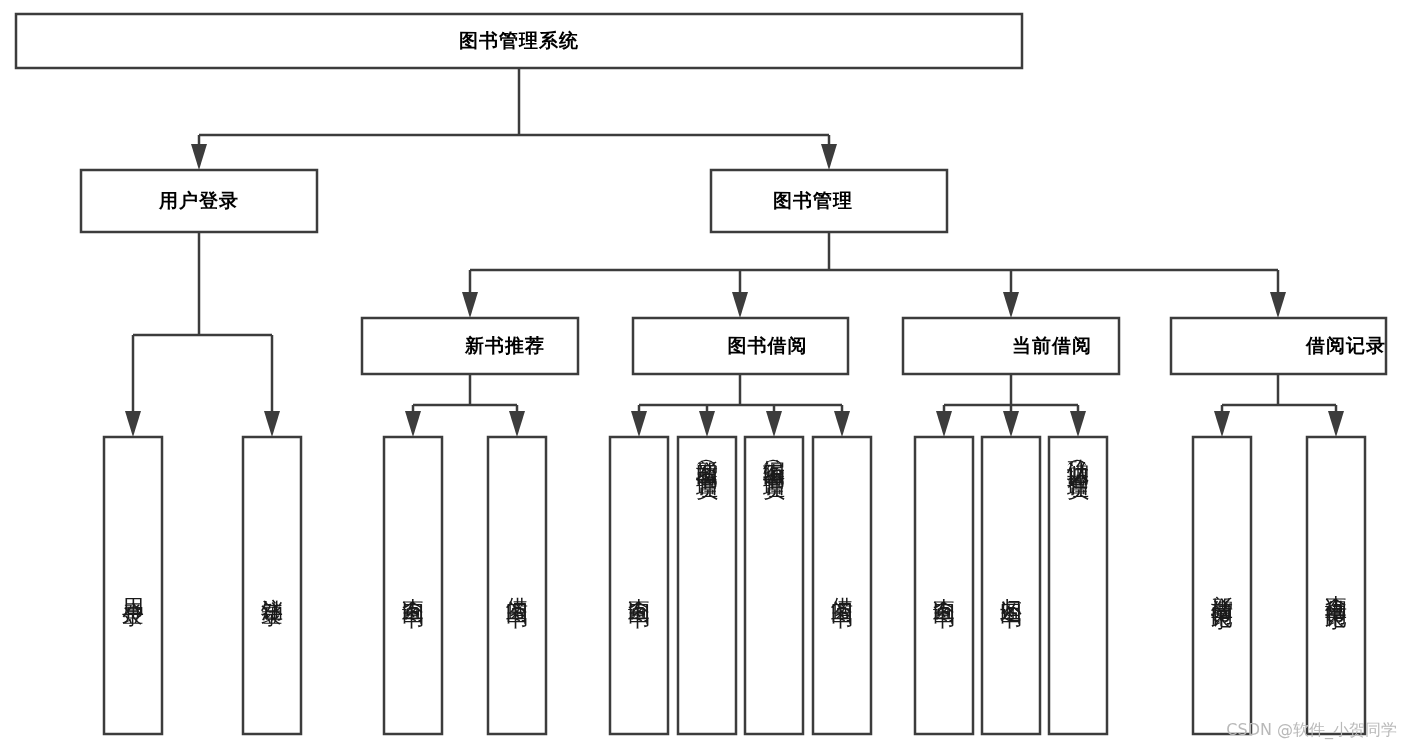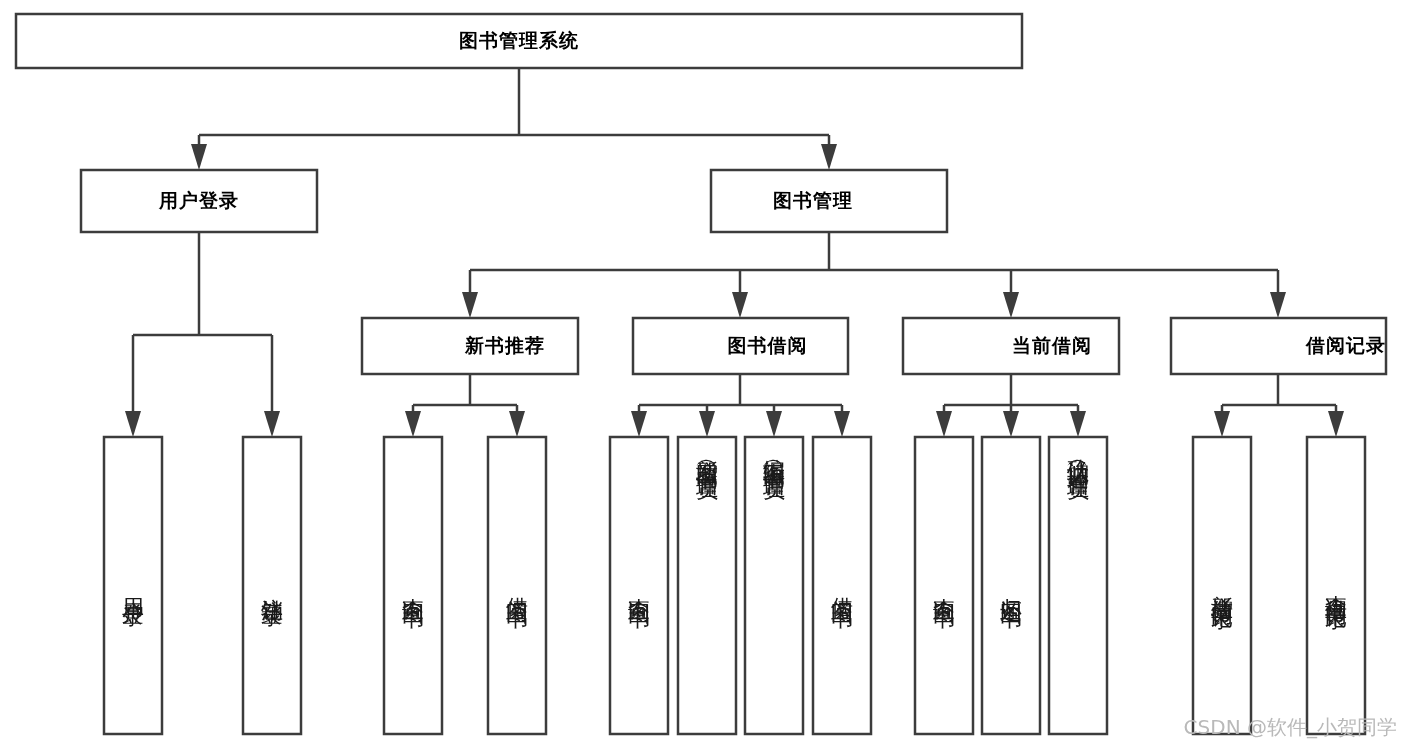--- a/index.html
+++ b/index.html
@@ -69,21 +69,21 @@
     color: #000000;
     letter-spacing: 1px;
     white-space: nowrap;
     font-weight: bold;
   }
   #watermark {
     position: absolute;
     right: 8px;
     bottom: 6px;
     font-family: "DejaVu Sans", "Liberation Sans", sans-serif;
-    font-size: 20px;
+    font-size: 16px;
     color: #b9b9b9;
     white-space: nowrap;
     pointer-events: none;
   }
 </style>
 </head>
 <body>
 
 <div id="canvas">
 

